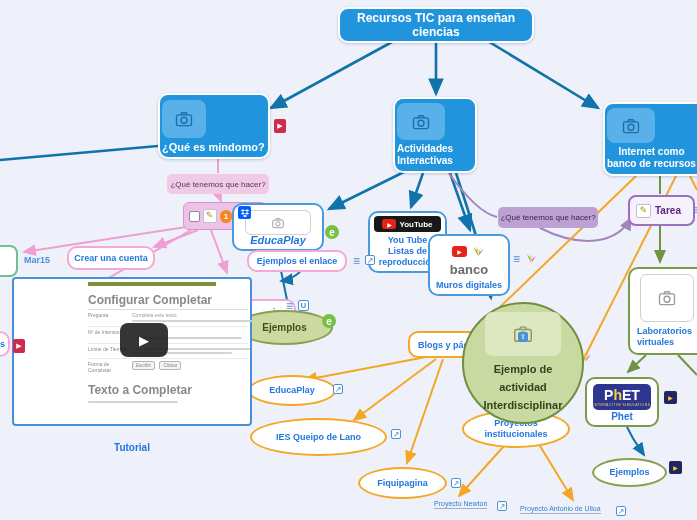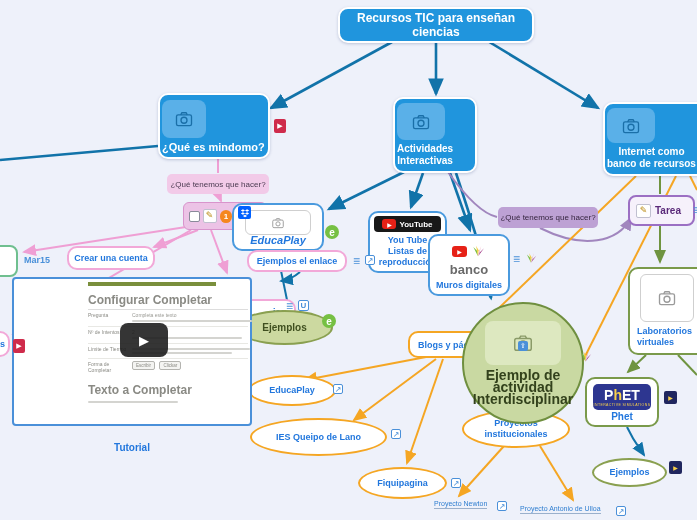--- a/index.html
+++ b/index.html
@@ -30,21 +30,21 @@
   .tarea-right{background:#f6f1fb;border:2px solid #9b6fc3;border-radius:8px;display:flex;align-items:center;gap:4px;padding:0 6px;box-sizing:border-box;}
   .tarea-txt{color:#5b2a7a;font-weight:bold;font-size:10px;}
   .purplelabel{background:#bda1d4;border-radius:5px;color:#35253f;font-size:8px;display:flex;align-items:center;justify-content:center;}
   
   .ellipse{border-radius:50%;display:flex;align-items:center;justify-content:center;text-align:center;box-sizing:border-box;}
   .orange-e{background:#fff;border:2px solid #f5a623;}
   .green-e{background:#ccd9a0;border:2px solid #8aa050;color:#3f4f1f;font-weight:bold;font-size:10px;}
   .olive-e{background:#fff;border:2px solid #8aa050;}
   .bigcircle{background:#c9d9a2;border:2.5px solid #6f8f3f;border-radius:50%;display:flex;flex-direction:column;align-items:center;justify-content:center;text-align:center;}
   .bigcircle .ph{background:#dde8c0;border-radius:8px;width:76px;height:44px;display:flex;align-items:center;justify-content:center;color:#8a9a68;position:relative;}
-  .bigcircle .lbl{color:#33421c;font-weight:bold;font-size:14px;line-height:12px;margin-top:4px;}
+  .bigcircle .lbl{color:#33421c;font-weight:bold;font-size:11px;line-height:18px;margin-top:4px;}
   
   .ham{color:#4a90d9;font-size:12px;font-weight:bold;line-height:10px;}
   .ext{width:10px;height:10px;border:1.5px solid #4a90d9;border-radius:2px;color:#4a90d9;
        font-size:8px;line-height:9px;text-align:center;background:#fff;box-sizing:border-box;}
   .ubox{width:11px;height:11px;border:1.5px solid #4a90d9;border-radius:2px;color:#4a90d9;font-size:8px;font-weight:bold;line-height:9px;text-align:center;background:#fff;box-sizing:border-box;}
   .redicon{width:12px;height:14px;background:#cf2b4b;border-radius:2px;color:#fff;font-size:7px;
            display:flex;align-items:center;justify-content:center;}
   .ebadge{width:14px;height:14px;background:#76c043;border-radius:50%;color:#fff;font-weight:bold;
           font-size:10px;display:flex;align-items:center;justify-content:center;}
   .badge1{width:13px;height:13px;background:#f5871f;border-radius:50%;color:#fff;font-weight:bold;font-size:8px;display:flex;align-items:center;justify-content:center;}

